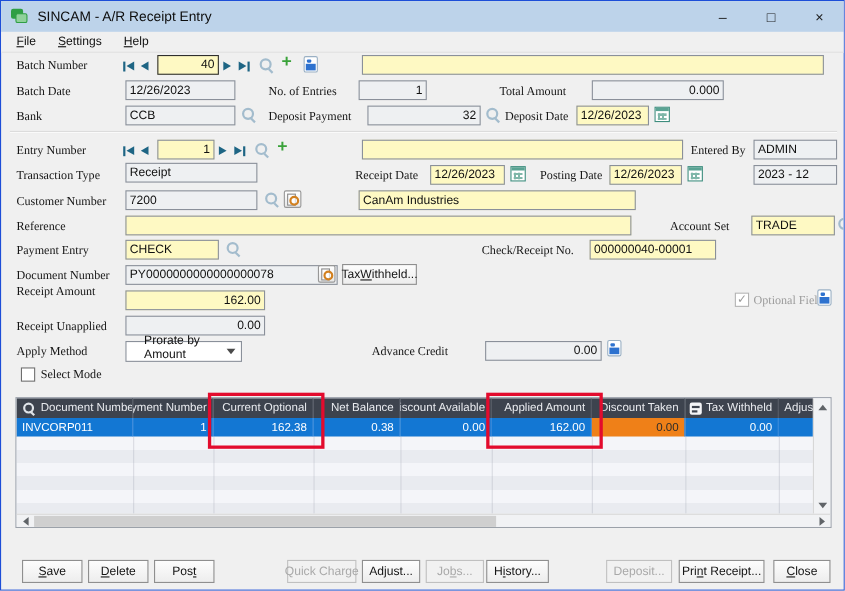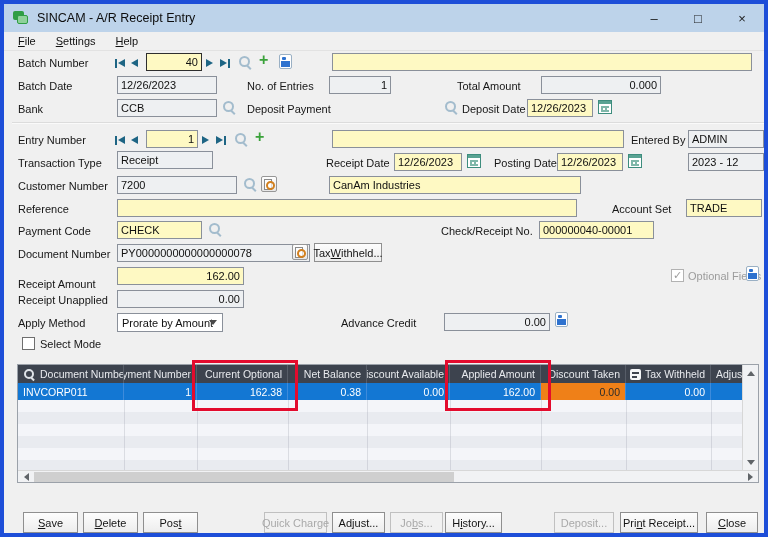--- a/index.html
+++ b/index.html
@@ -1,30 +1,30 @@
 <!DOCTYPE html>
 <html><head>
 <meta charset="utf-8">
 <style>
   html,body{margin:0;padding:0;background:#d6d6d6;font-family:"Liberation Sans",sans-serif;}
   .win{position:relative;width:768px;height:537px;background:#f0f0f0;overflow:hidden;
-       border:4px solid #1d4ed8;box-sizing:border-box;}
+       border:1px solid #1d4ed8;box-sizing:border-box;}
   
   .titlebar{position:absolute;left:0;top:0;right:0;height:28px;background:#bdd3ea;display:flex;align-items:center;}
   .appicon{width:16px;height:14px;margin-left:9px;position:relative;flex:none;}
   .appicon::before{content:"";position:absolute;left:0;top:0;width:11px;height:9px;background:#2f9e44;border-radius:2px;}
   .appicon::after{content:"";position:absolute;left:4px;top:4px;width:11px;height:9px;background:#8fd19a;border:1px solid #2f9e44;border-radius:2px;box-sizing:border-box;}
   .apptitle{font-size:12.5px;color:#0d0d0d;margin-left:8px;white-space:nowrap;}
   .wbtns{position:absolute;right:0;top:0;height:28px;display:flex;}
   .wbtn{width:44px;height:28px;display:flex;align-items:center;justify-content:center;font-size:13px;color:#1c1c1c;}
   
   .menubar{position:absolute;left:0;top:28px;right:0;height:19px;background:#f0f0f0;border-bottom:1px solid #e2e2e2;display:flex;align-items:center;padding-left:4px;box-sizing:border-box;}
   .menuitem{padding:0 10px;font-size:11px;color:#111;height:100%;display:flex;align-items:center;}
   
-  .lbl{position:absolute;font-size:11px;color:#161616;white-space:nowrap;line-height:13px;}
+  .lbl{position:absolute;font-size:11px;color:#161616;white-space:nowrap;line-height:13px;font-family:Liberation Serif, serif;}
   .fld{position:absolute;height:18px;box-sizing:border-box;border:1px solid #8a909a;background:#fef9c3;font-size:11px;color:#101010;
        padding:0 3px;display:flex;align-items:center;white-space:nowrap;overflow:hidden;}
   .ro{background:#eef0f2;}
   .num{justify-content:flex-end;}
   .focus{border-color:#2e2e2e;}
   .sep{position:absolute;left:8px;width:752px;height:1px;background:#dcdcdc;border-bottom:1px solid #fafafa;}
   
   .nav{position:absolute;height:14px;display:flex;align-items:center;gap:1px;}
   .tri-l{width:0;height:0;border-top:4px solid transparent;border-bottom:4px solid transparent;border-right:7px solid #1e6584;}
   .tri-r{width:0;height:0;border-top:4px solid transparent;border-bottom:4px solid transparent;border-left:7px solid #1e6584;}
@@ -45,21 +45,21 @@
   .cal::after{content:"";position:absolute;left:2px;top:5px;width:8px;height:6px;
      background:repeating-linear-gradient(90deg,#7fb7a9 0 2px,transparent 2px 4px),repeating-linear-gradient(0deg,#7fb7a9 0 2px,transparent 2px 4px);}
   
   .doczoom{position:absolute;width:16px;height:16px;background:linear-gradient(#ffffff,#e7e7e7);border:1px solid #979797;border-radius:2px;box-sizing:border-box;}
   .doczoom::before{content:"";position:absolute;left:2px;top:2px;width:6px;height:9px;background:#fdfdfd;border:1px solid #8a8a8a;}
   .doczoom::after{content:"";position:absolute;right:1px;bottom:1px;width:5px;height:5px;border:2px solid #d2801f;border-radius:50%;background:rgba(255,255,255,.7);}
   
   .cb{position:absolute;width:13px;height:13px;box-sizing:border-box;border:1px solid #6e6e6e;background:#fff;display:flex;align-items:center;justify-content:center;font-size:11px;line-height:11px;}
   .cb.dis{border-color:#b2b2b2;color:#9c9c9c;}
   
-  .dd{position:absolute;height:19px;box-sizing:border-box;border:1px solid #8a909a;background:#fff;font-size:11px;color:#101010;display:flex;align-items:center;padding-left:4px;}
+  .dd{position:absolute;height:19px;box-sizing:border-box;border:1px solid #8a909a;background:#fff;font-size:11px;color:#101010;display:flex;align-items:flex-end;padding-left:16px;}
   .ddarrow{position:absolute;right:2px;top:0;bottom:0;width:14px;display:flex;align-items:center;justify-content:center;}
   .ddarrow::after{content:"";width:0;height:0;border-left:4px solid transparent;border-right:4px solid transparent;border-top:5px solid #4a4a4a;}
   
   .btn{position:absolute;height:21px;box-sizing:border-box;border:1px solid #8f8f8f;background:linear-gradient(#fdfdfd,#ededed);
        font-size:11px;color:#141414;display:flex;align-items:center;justify-content:center;white-space:nowrap;}
   .btn.small{height:19px;}
   .btn.dis{color:#a9a9a9;border-color:#c0c0c0;background:#f1f1f1;}
   
   .grid{position:absolute;left:13px;top:360px;width:742px;height:119px;border:1px solid #9ba1a9;box-sizing:border-box;background:#f3f4f8;overflow:hidden;}
   .ghead{position:absolute;left:0;top:0;height:18px;display:flex;}
@@ -138,20 +138,21 @@
   <div class="fld ro" style="left:113px;top:72px;width:100px">12/26/2023</div>
   <span class="lbl" style="left:243px;top:76px">No. of Entries</span>
   <div class="fld ro num" style="left:325px;top:72px;width:62px">1</div>
   <span class="lbl" style="left:453px;top:76px">Total Amount</span>
   <div class="fld ro num" style="left:537px;top:72px;width:120px">0.000</div>
 
   <span class="lbl" style="left:14px;top:99px">Bank</span>
   <div class="fld ro" style="left:113px;top:95px;width:100px">CCB</div>
   <span class="mag" style="left:218px;top:96px"></span>
   <span class="lbl" style="left:243px;top:99px">Deposit Payment</span>
+  <div class="fld ro num" style="left:333px;top:95px;width:103px">32</div>
   <span class="mag" style="left:440px;top:96px"></span>
   <span class="lbl" style="left:458px;top:99px">Deposit Date</span>
   <div class="fld" style="left:523px;top:95px;width:66px">12/26/2023</div>
   <span class="cal" style="left:594px;top:96px"></span>
 
   <div class="sep" style="top:118px"></div>
 
   <span class="lbl" style="left:14px;top:130px">Entry Number</span>
   <span class="nav" style="left:111px;top:129px">
       <span class="nbar"></span>
@@ -168,53 +169,53 @@
       <span class="tri-r"></span>
       <span class="nbar"></span>
     </span>
   <span class="mag" style="left:230px;top:128px"></span>
   <span class="plus" style="left:251px;top:125px">+</span>
   <div class="fld" style="left:328px;top:126px;width:292px"></div>
   <span class="lbl" style="left:627px;top:130px">Entered By</span>
   <div class="fld ro" style="left:684px;top:126px;width:76px">ADMIN</div>
 
   <span class="lbl" style="left:14px;top:153px">Transaction Type</span>
-  <div class="fld ro" style="left:113px;top:147px;width:96px">Receipt</div>
+  <div class="fld ro" style="left:113px;top:147px;width:120px">Receipt</div>
   <span class="lbl" style="left:322px;top:153px">Receipt Date</span>
   <div class="fld" style="left:390px;top:149px;width:68px">12/26/2023</div>
   <span class="cal" style="left:463px;top:150px"></span>
   <span class="lbl" style="left:490px;top:153px">Posting Date</span>
   <div class="fld" style="left:553px;top:149px;width:66px">12/26/2023</div>
   <span class="cal" style="left:624px;top:150px"></span>
   <div class="fld ro" style="left:684px;top:149px;width:76px">2023 - 12</div>
 
   <span class="lbl" style="left:14px;top:176px">Customer Number</span>
   <div class="fld ro" style="left:113px;top:172px;width:120px">7200</div>
   <span class="mag" style="left:239px;top:173px"></span>
   <span class="doczoom" style="left:257px;top:172px"></span>
   <div class="fld" style="left:325px;top:172px;width:252px">CanAm Industries</div>
 
   <span class="lbl" style="left:14px;top:199px">Reference</span>
   <div class="fld" style="left:113px;top:195px;width:460px"></div>
   <span class="lbl" style="left:608px;top:199px">Account Set</span>
   <div class="fld" style="left:682px;top:195px;width:76px">TRADE</div>
   <span class="mag" style="left:760px;top:196px"></span>
 
-  <span class="lbl" style="left:14px;top:221px">Payment Code</span>
+  <span class="lbl" style="left:14px;top:221px">Payment Entry</span>
   <div class="fld" style="left:113px;top:217px;width:85px">CHECK</div>
   <span class="mag" style="left:204px;top:218px"></span>
   <span class="lbl" style="left:437px;top:221px">Check/Receipt No.</span>
   <div class="fld" style="left:535px;top:217px;width:115px">000000040-00001</div>
 
   <span class="lbl" style="left:14px;top:244px">Document Number</span>
   <div class="fld ro" style="left:113px;top:240px;width:193px">PY0000000000000000078</div>
   <span class="doczoom" style="left:288px;top:240px"></span>
   <div class="btn small" style="left:310px;top:239px;width:68px">Tax <u>W</u>ithheld...</div>
 
-  <span class="lbl" style="left:14px;top:274px">Receipt Amount</span>
+  <span class="lbl" style="left:14px;top:258px">Receipt Amount</span>
   <div class="fld num" style="left:113px;top:263px;width:127px">162.00</div>
   <span class="cb dis" style="left:667px;top:265px">
       <span>✓</span>
     </span>
   <span class="lbl" style="left:684px;top:266px;color:#9c9c9c">Optional Fields</span>
   <span class="drill" style="left:742px;top:262px"></span>
 
   <span class="lbl" style="left:14px;top:290px">Receipt Unapplied</span>
   <div class="fld ro num" style="left:113px;top:286px;width:127px">0.00</div>
 

